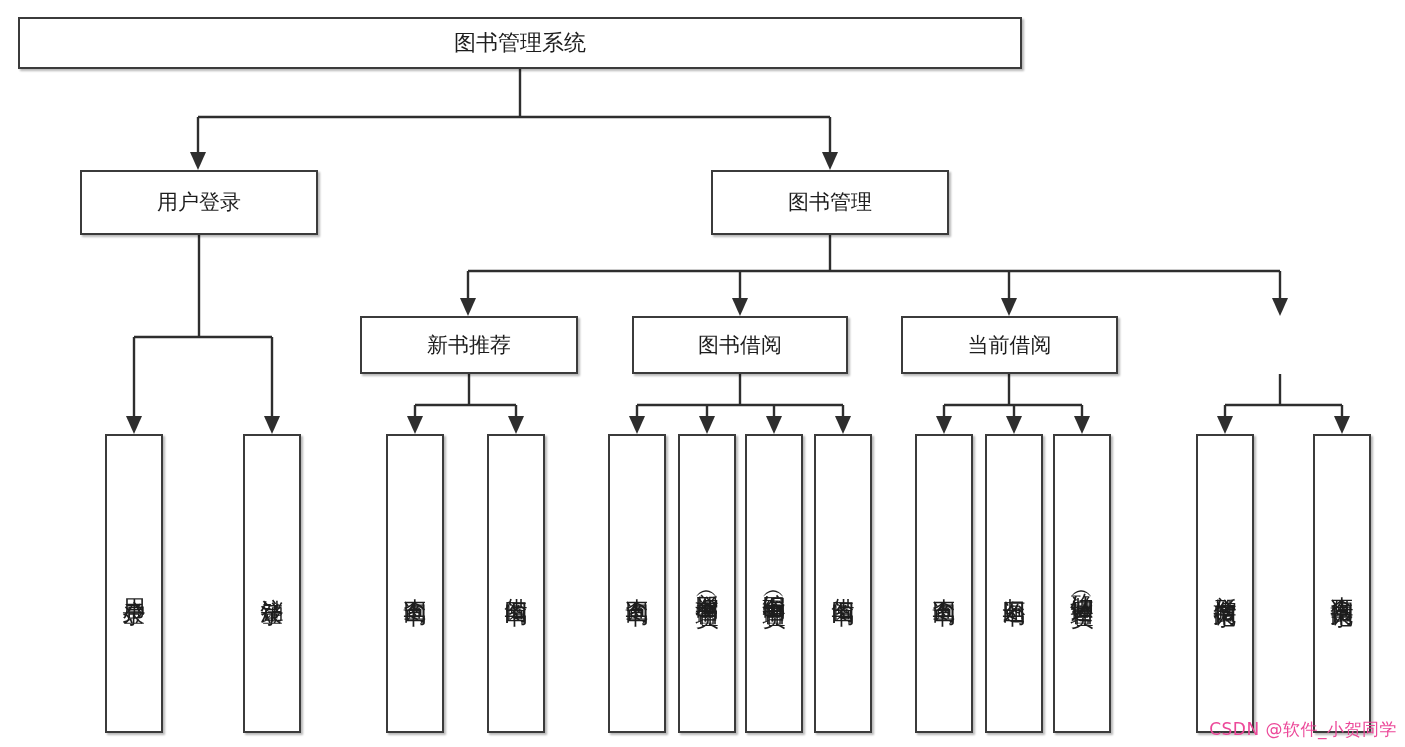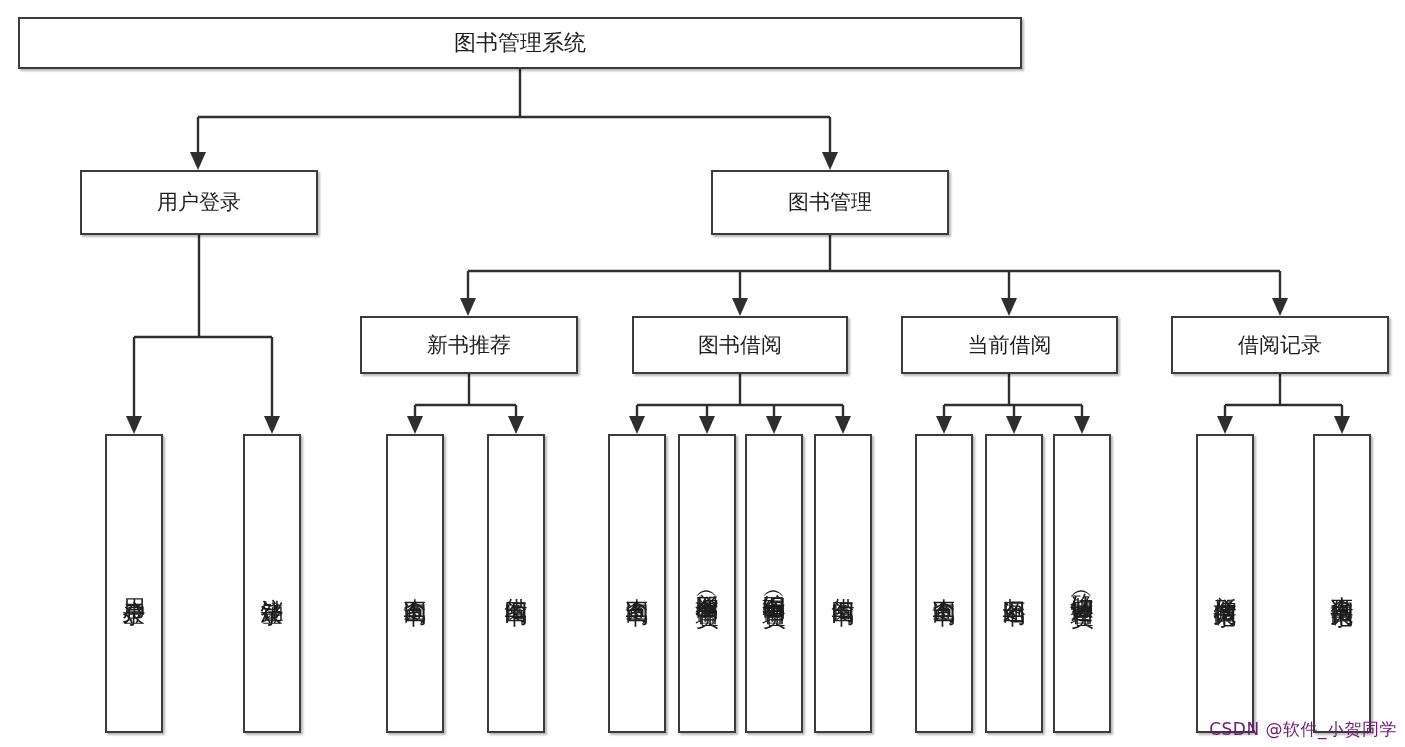--- a/index.html
+++ b/index.html
@@ -65,21 +65,21 @@
     fill: none;
   }
   svg#wires polygon {
     fill: #2e2e2e;
   }
   #watermark {
     position: absolute;
     right: 8px;
     bottom: 6px;
     font-size: 17px;
-    color: #701a75;
+    color: #ec4899;
     letter-spacing: 0.5px;
     white-space: nowrap;
   }
 </style>
 </head>
 <body>
 
 <div id="canvas">
 
   <svg id="wires" viewBox="0 0 1405 747">
@@ -157,23 +157,20 @@
 
   <div class="node horizontal" style="left:360px; top:316px; width:218px; height:58px;">
     <span class="label">新书推荐</span>
   </div>
   <div class="node horizontal" style="left:901px; top:316px; width:217px; height:58px;">
     <span class="label">当前借阅</span>
   </div>
   <div class="node horizontal" style="left:632px; top:316px; width:216px; height:58px;">
     <span class="label">图书借阅</span>
   </div>
-  <div class="node horizontal" style="left:1171px; top:316px; width:218px; height:58px;">
-    <span class="label">借阅记录</span>
-  </div>
 
   <div class="node vertical" style="left:105px; top:434px; width:58px; height:299px;">
     <span class="label">用户登录</span>
   </div>
   <div class="node vertical" style="left:243px; top:434px; width:58px; height:299px;">
     <span class="label">注销登录</span>
   </div>
   <div class="node vertical" style="left:386px; top:434px; width:58px; height:299px;">
     <span class="label">查询图书</span>
   </div>

